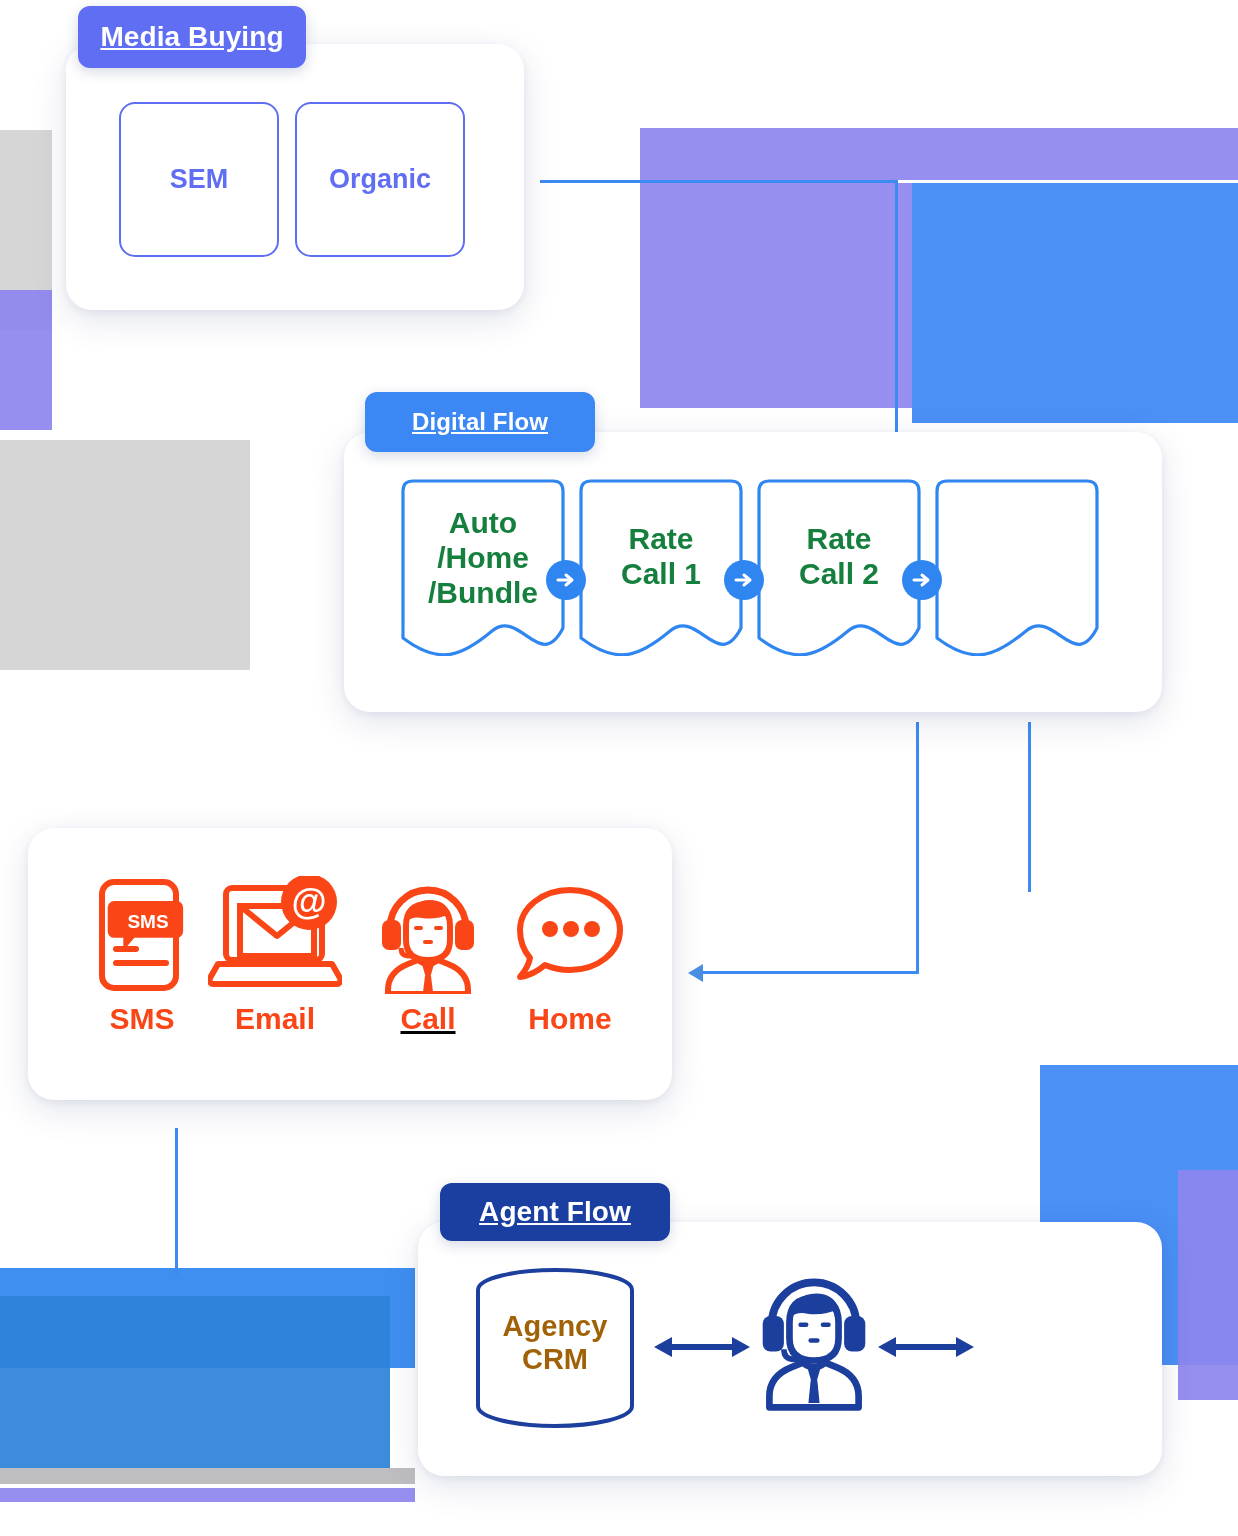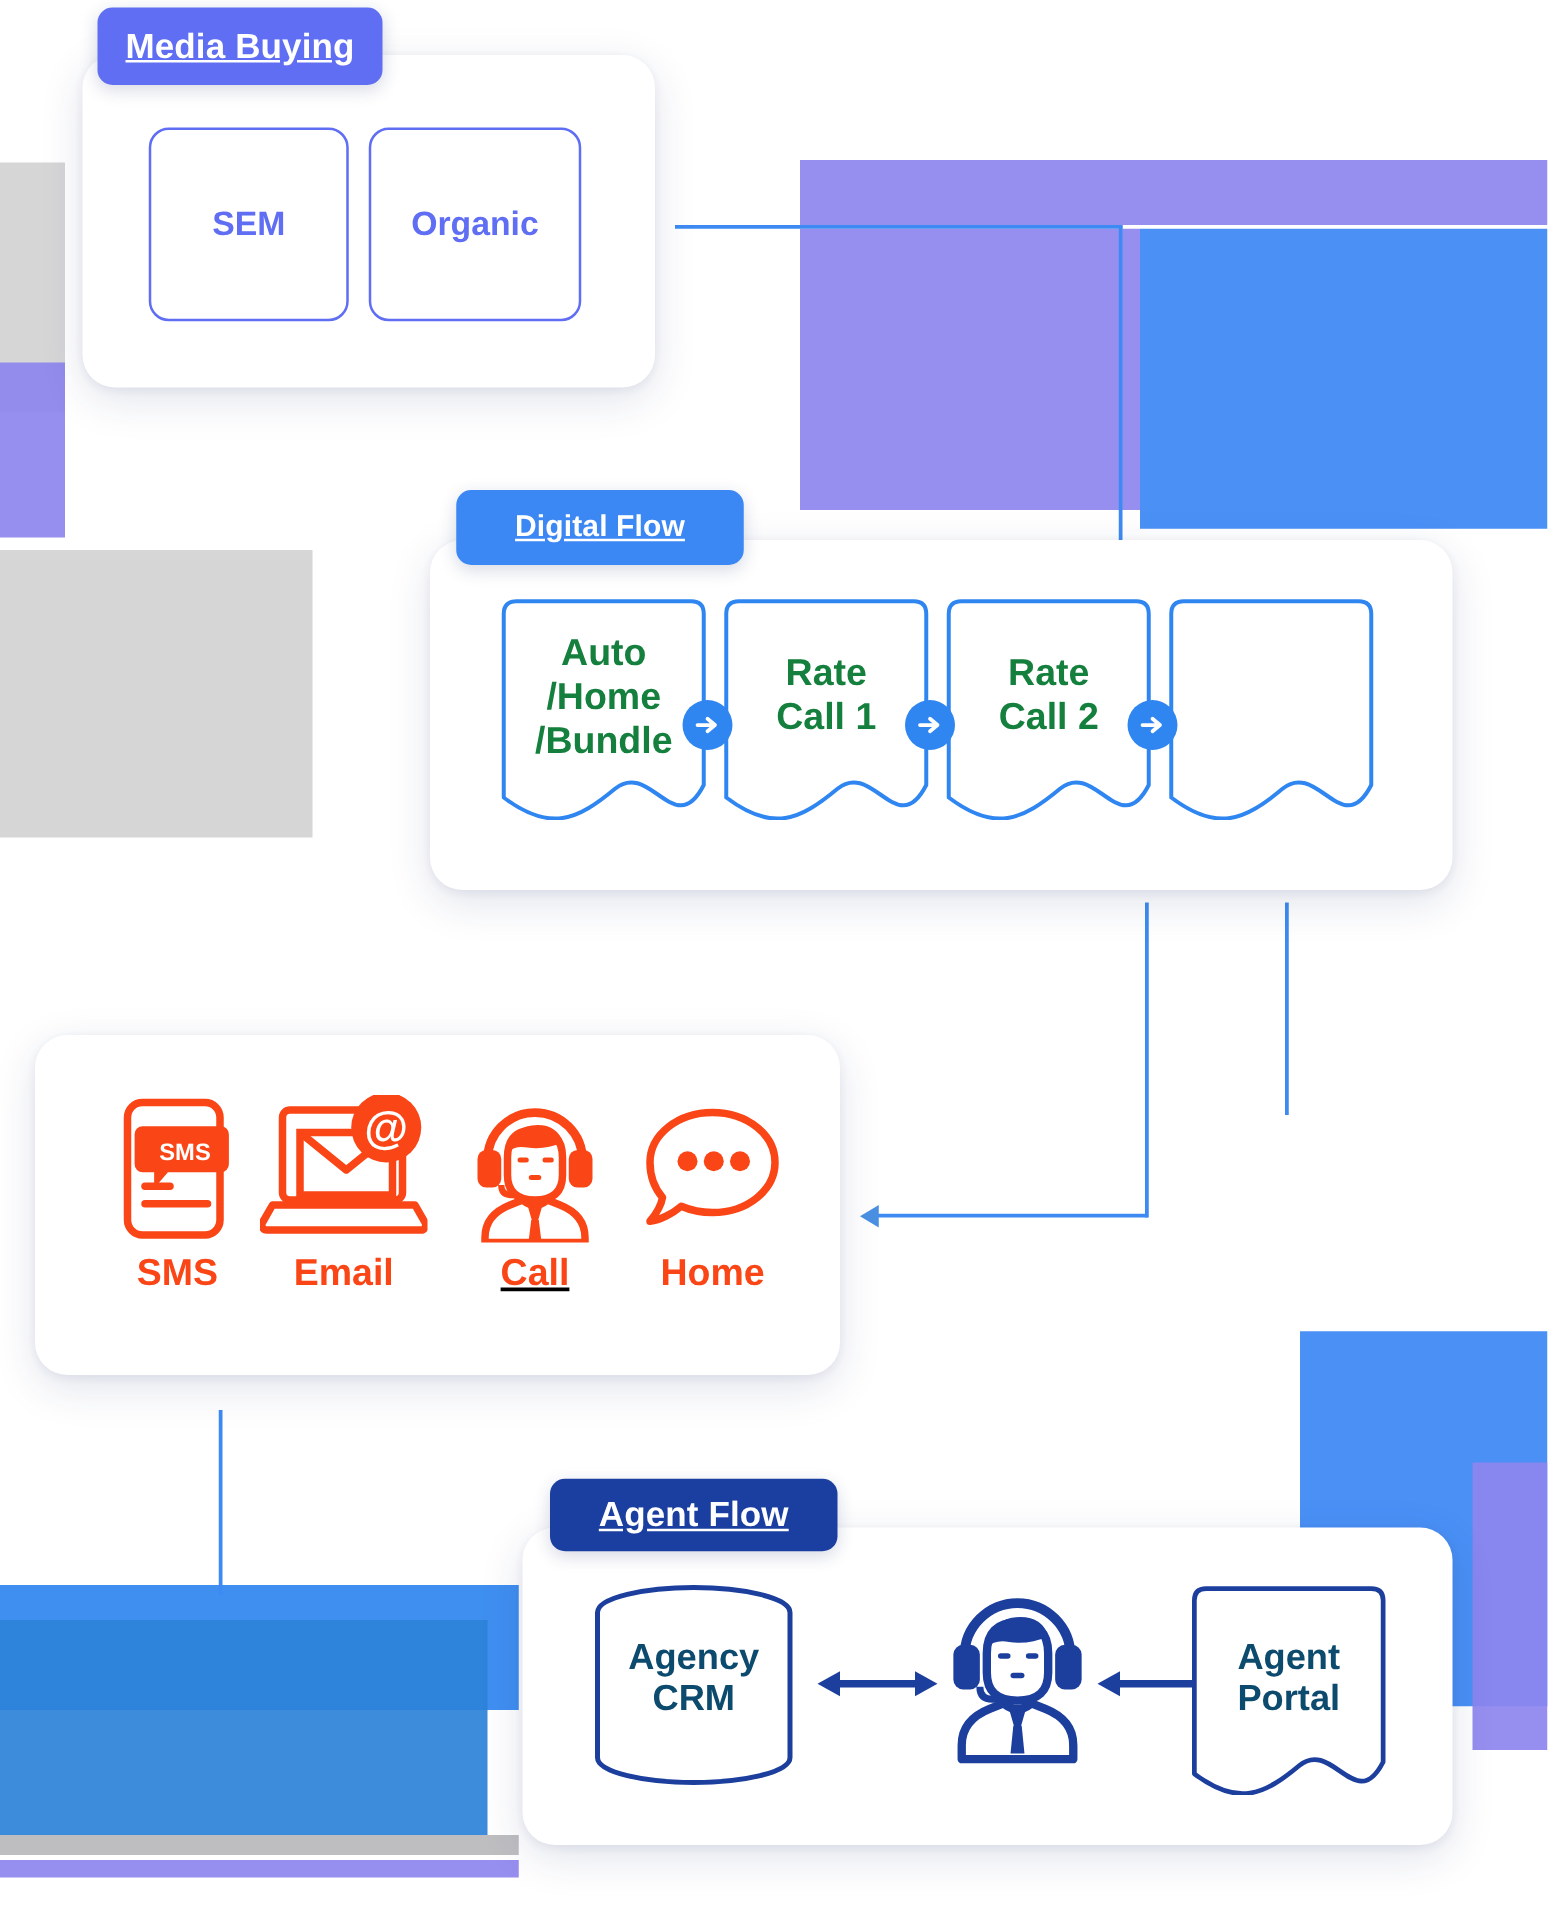--- a/index.html
+++ b/index.html
@@ -74,21 +74,21 @@
 
   
   .reitem { position: absolute; text-align: center; }
   .reitem .lbl {
     margin-top: 8px; font-weight: 700; font-size: 30px; color: #fa4616;
   }
 
   
   .aflabel {
     position: absolute; left:0; right:0; text-align:center;
-    font-weight: 700; color:#0c4a6e; line-height: 1.15;
+    font-weight: 700; color:#a16207; line-height: 1.15;
   }
 </style>
 </head>
 <body>
 
 <div id="stage">
 
   <div class="bgblock" style="left:0px;   top:130px;  width:52px;  height:200px; background:#d2d2d4;"></div>
   <div class="bgblock" style="left:0px;   top:290px;  width:52px;  height:140px; background:#8d86ee;"></div>
   <div class="bgblock" style="left:640px; top:128px;  width:598px; height:52px;  background:#8d86ee;"></div>
@@ -275,26 +275,18 @@
     </div>
 
     <div style="position:absolute; left:458px; top:112px;">
       <svg width="100" height="26" viewBox="0 0 100 26">
         <path d="M14 13 H86" stroke="#1c3f9e" stroke-width="6" stroke-linecap="round"></path>
         <path d="M2 13 L20 3 L20 23 Z" fill="#1c3f9e"></path>
         <path d="M98 13 L80 3 L80 23 Z" fill="#1c3f9e"></path>
       </svg>
     </div>
 
-    <div style="position:absolute; left:530px; top:46px; width:166px; height:168px;">
-      <svg width="166" height="168" viewBox="0 0 166 178">
-        <path d="M3,13 Q3,3 13,3 L153,3 Q163,3 163,13 L163,150
-                 C140,195 120,130 92,153 C62,178 40,188 3,160 Z" fill="#ffffff" stroke="#1c3f9e" stroke-width="4" stroke-linejoin="round"></path>
-      </svg>
-      <div class="aflabel" style="top:42px; font-size:29px; white-space:pre-line;">Agent
-Portal</div>
-    </div>
   </div>
   <div class="badge" style="left:440px; top:1183px; width:230px; height:58px; background:#1b3fa0; font-size:28px;">
     <span>Agent Flow</span>
   </div>
 
 </div>
 
 </body></html>

